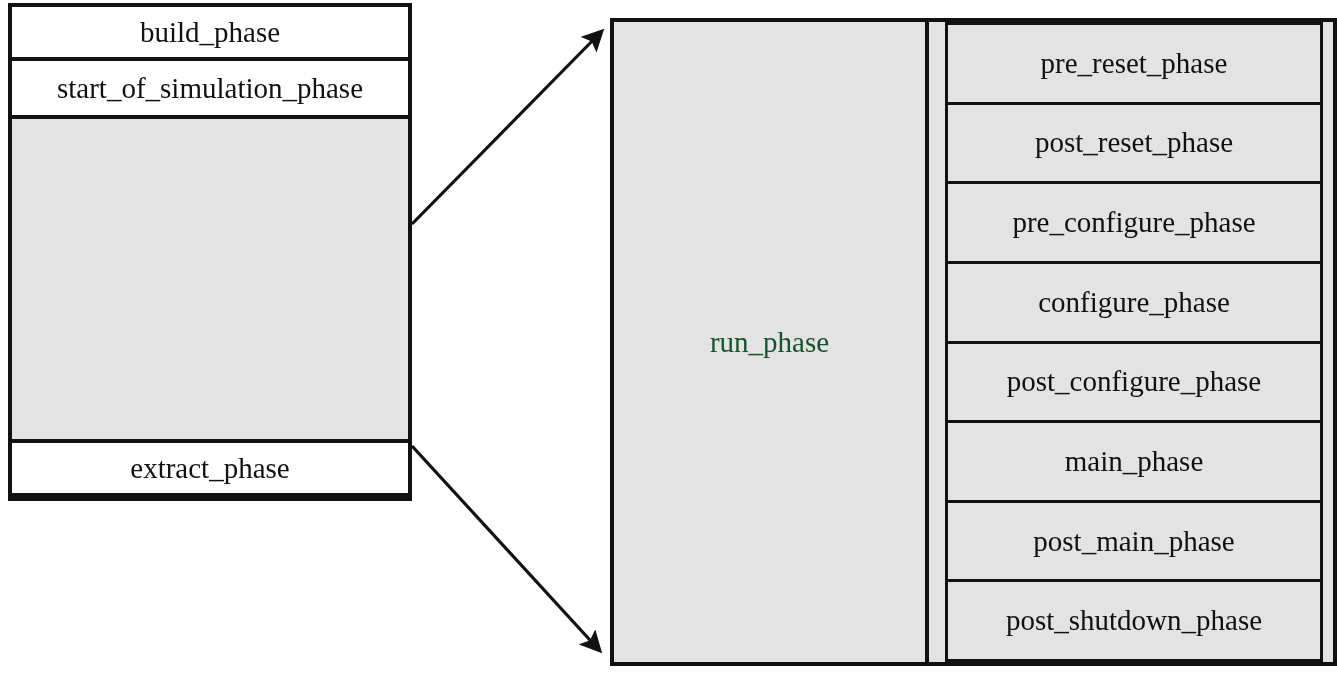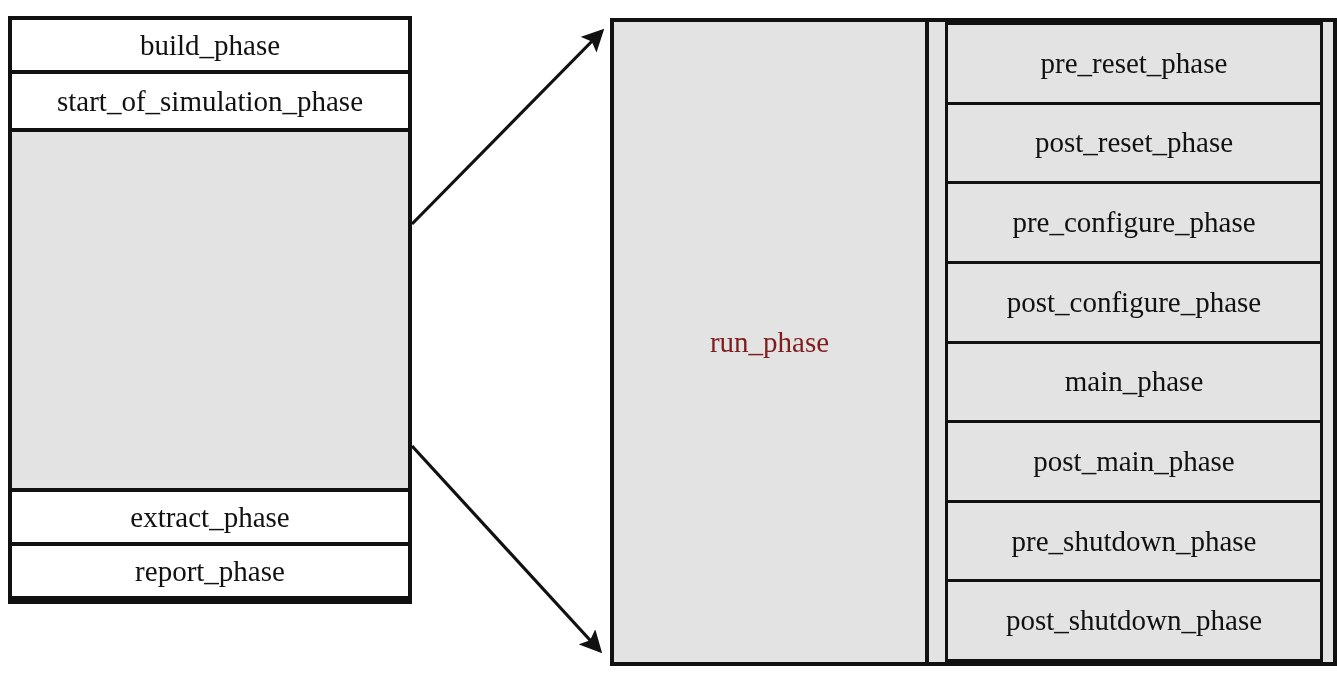--- a/index.html
+++ b/index.html
@@ -18,23 +18,23 @@
     position: relative;
     width: 1337px;
     height: 675px;
     background: #ffffff;
   }
 
   
   #left-column {
     position: absolute;
     left: 8px;
-    top: 16px;
+    top: 3px;
     width: 404px;   
-    height: 588px;
+    height: 498px;
     box-sizing: border-box;
     border: 4px solid #111111;
     background: #e3e3e3;
     display: flex;
     flex-direction: column;
   }
   .lrow {
     box-sizing: border-box;
     height: 54px;
     flex: 0 0 54px;
@@ -73,21 +73,21 @@
     display: flex;
     flex-direction: row;
   }
   #run-phase-label {
     flex: 0 0 315px;
     display: flex;
     align-items: center;
     justify-content: center;
     box-sizing: border-box;
     border-right: 4px solid #111111;
-    color: #7f1d1d;
+    color: #14532d;
     font-size: 29px;
     white-space: nowrap;
   }
   #subphase-list {
     flex: 1 1 auto;
     box-sizing: border-box;
     display: flex;
     flex-direction: column;
     padding: 0 10px 0 16px;
     justify-content: space-between;
@@ -130,53 +130,50 @@
     </div>
     <div class="lrow last-top">
       <span>start_of_simulation_phase</span>
     </div>
 
     <div id="left-gap"></div>
 
     <div class="lrow">
       <span>extract_phase</span>
     </div>
-    <div class="lrow">
-      <span>report_phase</span>
-    </div>
 
   </div>
 
   <div id="right-column">
 
     <div id="run-phase-label">
       <span>run_phase</span>
     </div>
 
     <div id="subphase-list">
       <div class="srow first">
         <span>pre_reset_phase</span>
       </div>
       <div class="srow">
         <span>post_reset_phase</span>
       </div>
       <div class="srow">
         <span>pre_configure_phase</span>
       </div>
       <div class="srow">
+        <span>configure_phase</span>
+      </div>
+      <div class="srow">
         <span>post_configure_phase</span>
       </div>
       <div class="srow">
         <span>main_phase</span>
       </div>
       <div class="srow">
         <span>post_main_phase</span>
-      </div>
-      <div class="srow">
-        <span>pre_shutdown_phase</span>
       </div>
       <div class="srow">
         <span>post_shutdown_phase</span>
       </div>
     </div>
 
   </div>
 
   <svg id="arrows" viewBox="0 0 1337 675">
     <defs>

